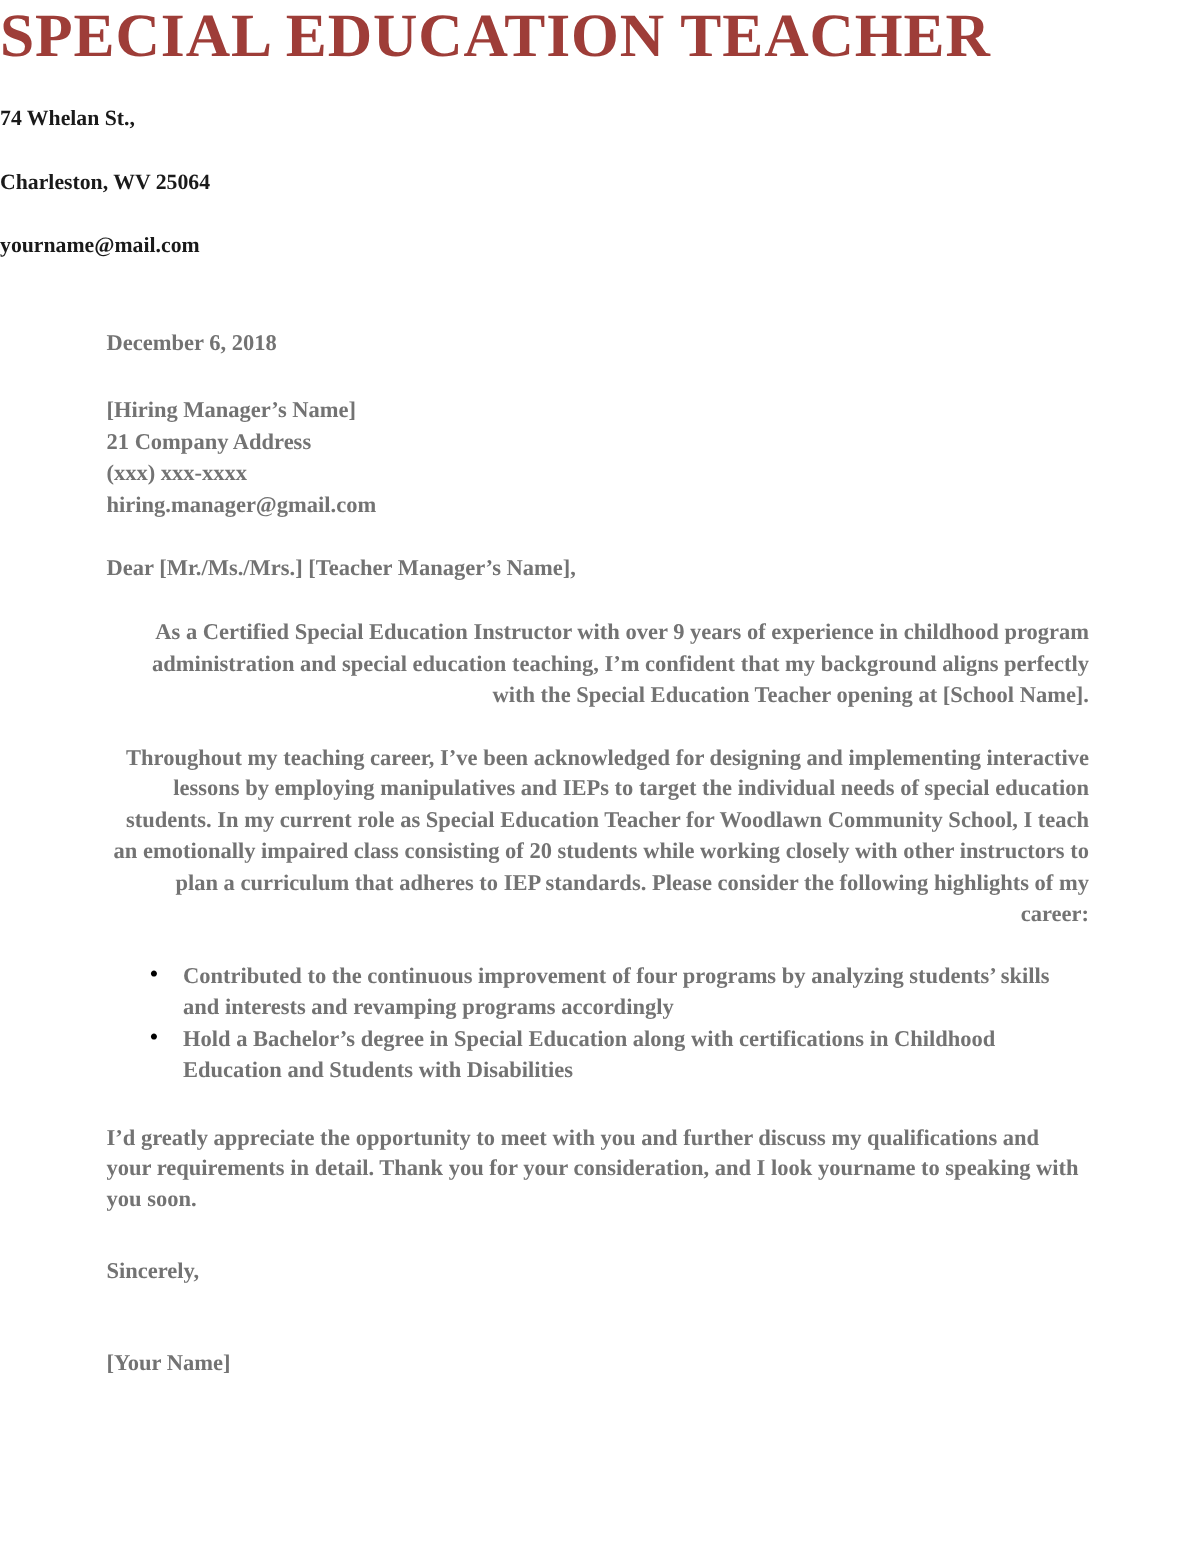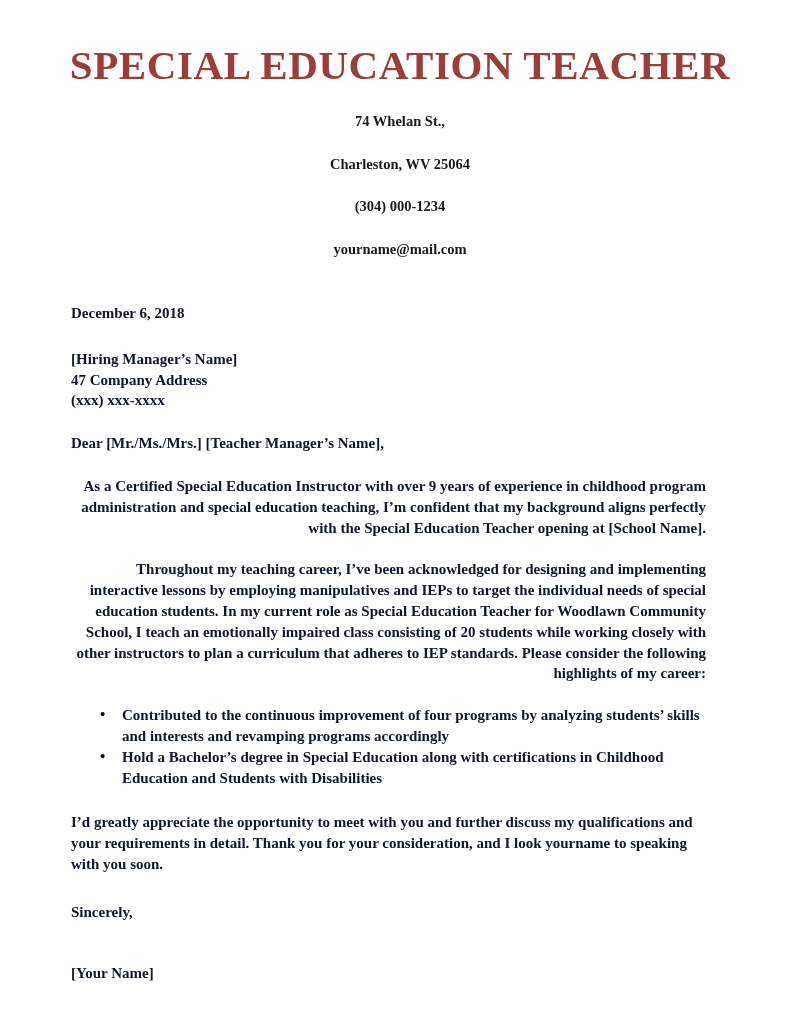--- a/index.html
+++ b/index.html
@@ -19,22 +19,21 @@
     position: relative;
     width: 800px;
     height: 1035px;
     background: #ffffff;
     box-sizing: border-box;
     overflow: hidden;
   }
 
   
   .letterhead {
-    padding-top: 42px;
-    text-align: center;
+    text-align: left;
   }
 
   .doc-title {
     font-family: "Liberation Serif", "DejaVu Serif", serif;
     font-weight: bold;
     font-size: 41px;
     line-height: 46px;
     letter-spacing: 0.6px;
     color: #9E3D38;
     margin: 0;
@@ -50,25 +49,25 @@
   }
   .contact-line {
     display: block;
     margin-top: 25px;
   }
 
   
   .letter {
     margin-top: 45px;
     padding-left: 71px;
-    padding-right: 94px;
+    padding-right: 74px;
     font-size: 15px;
     line-height: 20.8px;
     font-weight: bold;
-    color: #0f172a;
+    color: #737373;
   }
 
   .date-line {
     margin: 0 0 25px 0;
   }
 
   .recipient {
     margin: 12px 0 22px 0;
   }
   .recipient-line {
@@ -121,33 +120,33 @@
 <body>
 
 <div class="page">
 
   <header class="letterhead">
     <h1 class="doc-title" style="color: rgb(158, 61, 56);">SPECIAL EDUCATION TEACHER</h1>
 
     <div class="contact-block">
       <span class="contact-line">74 Whelan St.,</span>
       <span class="contact-line">Charleston, WV 25064</span>
-      <span class="contact-line">(304) 000-1234</span>
       <span class="contact-line">yourname@mail.com</span>
     </div>
   </header>
 
   <section class="letter">
 
     <p class="date-line">December 6, 2018</p>
 
     <div class="recipient">
       <span class="recipient-line">[Hiring Manager’s Name]</span>
-      <span class="recipient-line">47 Company Address</span>
+      <span class="recipient-line">21 Company Address</span>
       <span class="recipient-line">(xxx) xxx-xxxx</span>
+      <span class="recipient-line">hiring.manager@gmail.com</span>
     </div>
 
     <p class="salutation">Dear [Mr./Ms./Mrs.] [Teacher Manager’s Name],</p>
 
     <p class="body-paragraph">As a Certified Special Education Instructor with over 9 years of experience in childhood program administration and special education teaching, I’m confident that my background aligns perfectly with the Special Education Teacher opening at [School Name].</p>
 
     <p class="body-paragraph">Throughout my teaching career, I’ve been acknowledged for designing and implementing interactive lessons by employing manipulatives and IEPs to target the individual needs of special education students. In my current role as Special Education Teacher for Woodlawn Community School, I teach an emotionally impaired class consisting of 20 students while working closely with other instructors to plan a curriculum that adheres to IEP standards. Please consider the following highlights of my career:</p>
 
     <ul class="highlights">
       <li class="highlight-item">Contributed to the continuous improvement of four programs by analyzing students’ skills and interests and revamping programs accordingly</li>

